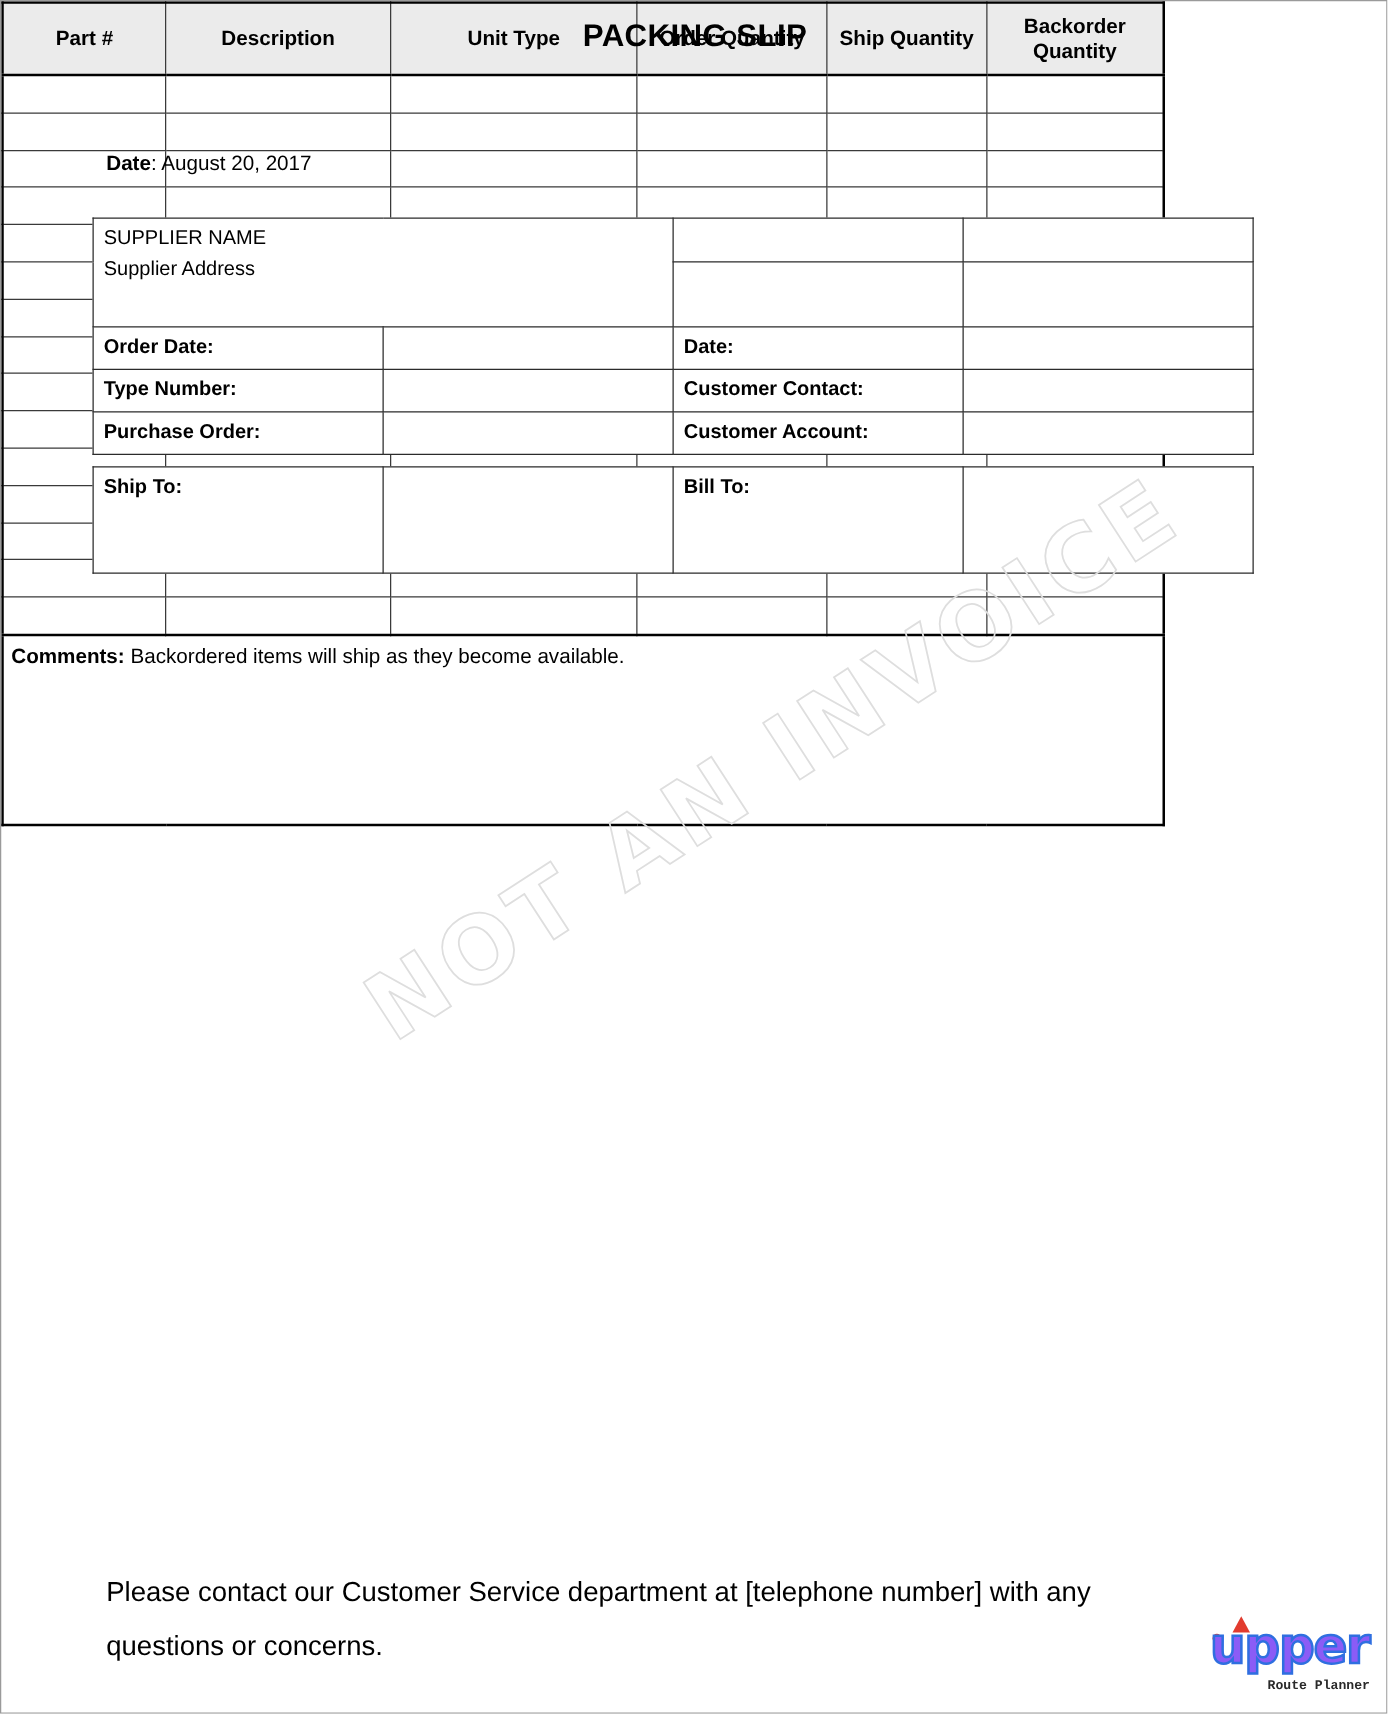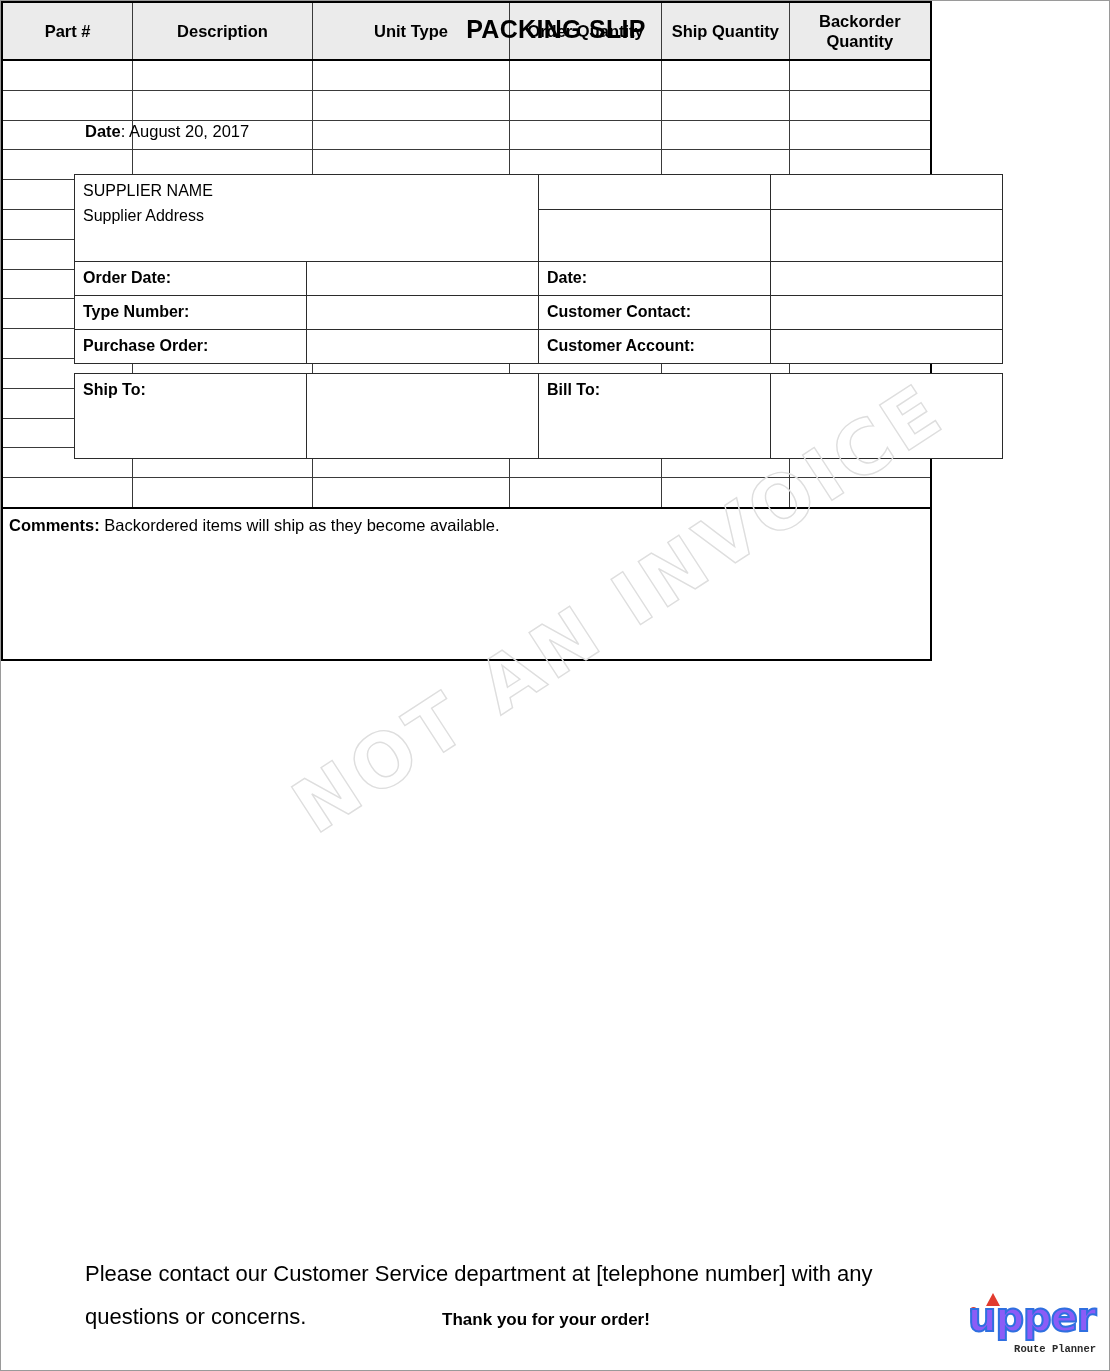--- a/index.html
+++ b/index.html
@@ -462,21 +462,20 @@
     <tfoot>
       <tr class="comments-row">
         <td colspan="6">
           <span class="comments-txt"><span class="b">Comments:</span><span> Backordered items will ship as they become available.</span></span>
         </td>
       </tr>
     </tfoot>
   </table>
 
   <div id="footer-note">Please contact our Customer Service department at [telephone number] with any questions or concerns.</div>
-  <div id="thank-you">Thank you for your order!</div>
 
   <div id="logo">
     <div class="pin"></div>
     <div class="pin-dot"></div>
     <div class="logo-word">upper</div>
     <div class="logo-tag">Route Planner</div>
   </div>
 
 </div>
 

